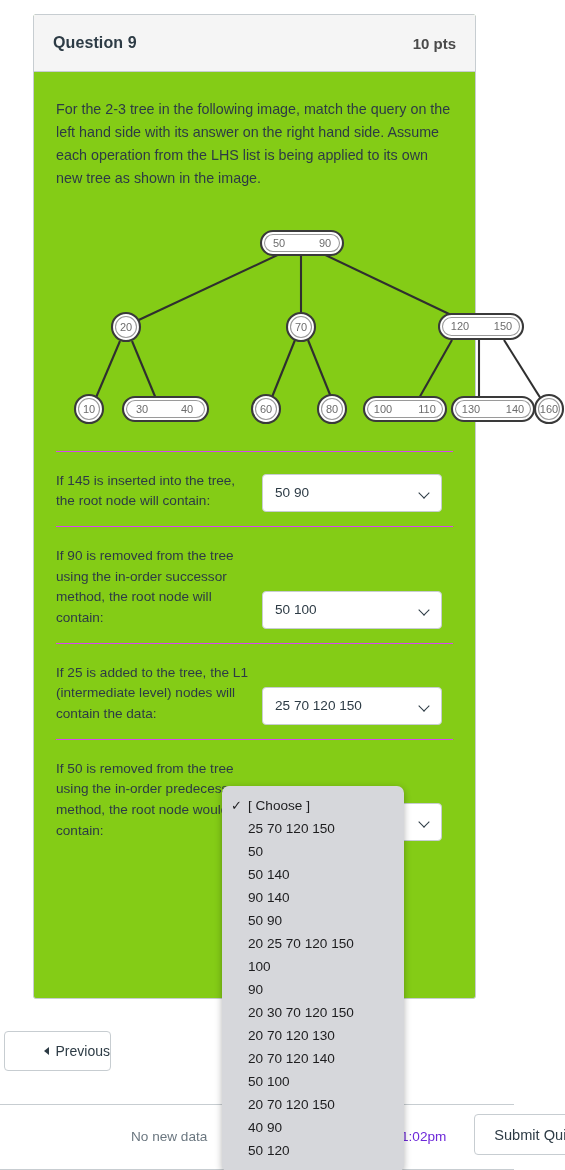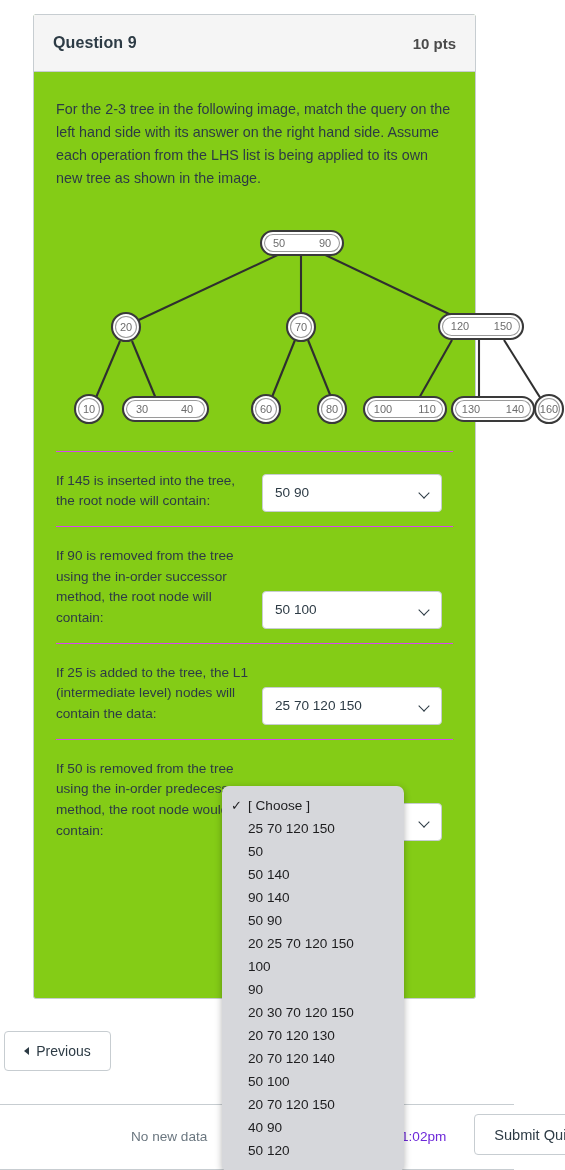--- a/index.html
+++ b/index.html
@@ -108,21 +108,21 @@
     position: absolute; left: 9px; top: 0;
     font-size: 13px; color: #1d1d1f;
   }
 
   
   .prev-btn {
     position: absolute; left: 4px; top: 1031px;
     width: 107px; height: 40px;
     border: 1px solid #c7cdd1; border-radius: 4px;
     background: #fff;
-    display: flex; align-items: center; justify-content: center;
+    display: flex; align-items: center; justify-content: flex-end;
     gap: 7px;
     font-size: 14px; color: #2d3b45;
   }
   .tri-left {
     width: 0; height: 0;
     border-top: 4.5px solid transparent;
     border-bottom: 4.5px solid transparent;
     border-right: 5.5px solid #2d3b45;
   }
 

